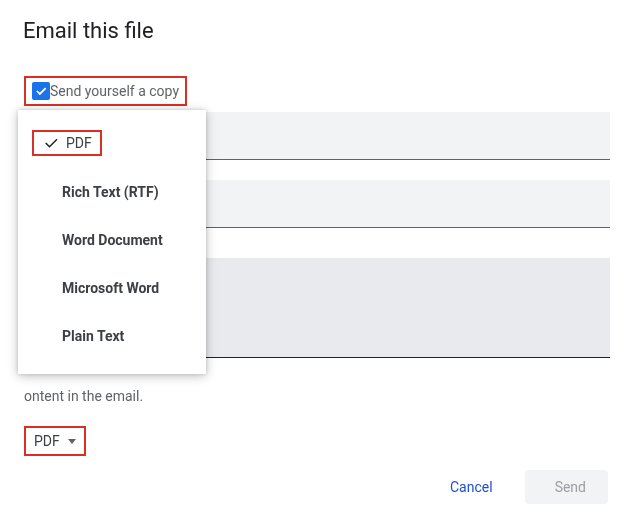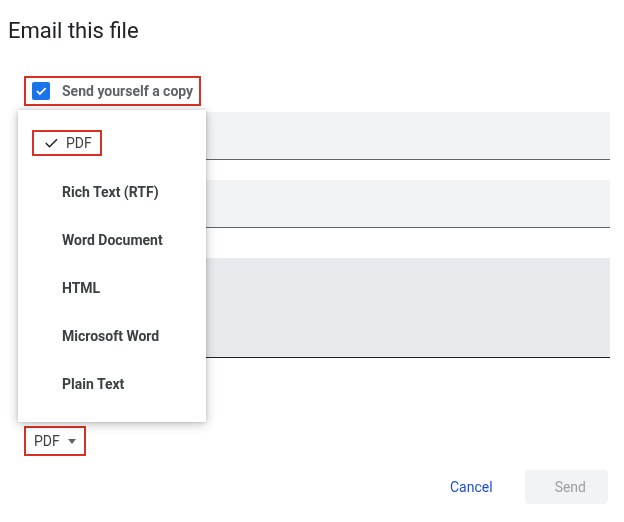--- a/index.html
+++ b/index.html
@@ -8,37 +8,35 @@
       width: 624px;
       height: 522px;
       background: #fff;
       position: relative;
       overflow: hidden;
     }
     .dialog-title {
       font-size: 22px;
       font-weight: 400;
       color: #202124;
-      padding: 18px 24px 14px 8px;
+      padding: 18px 24px 14px 23px;
     }
     .content-area {
       position: absolute;
       top: 62px;
       left: 0;
       right: 0;
     }
     .checkbox-row {
       display: inline-flex;
       align-items: center;
-      gap: 12px;
       margin-left: 24px;
       margin-top: 14px;
       padding: 4px 6px;
       border: 2px solid #d93025;
-      font-weight: bold;
     }
     .checkbox {
       width: 18px;
       height: 18px;
       background: #1a73e8;
       border-radius: 2px;
       display: flex;
       align-items: center;
       justify-content: center;
       cursor: pointer;
@@ -203,24 +201,20 @@
   <div class="dropdown-item">
     <span class="check-slot"></span>
     <span class="label-wrap">Rich Text (RTF)</span>
   </div>
   <div class="dropdown-item">
     <span class="check-slot"></span>
     <span class="label-wrap">Word Document</span>
   </div>
   <div class="dropdown-item">
     <span class="check-slot"></span>
-    <span class="label-wrap">HTML</span>
-  </div>
-  <div class="dropdown-item">
-    <span class="check-slot"></span>
     <span class="label-wrap">Microsoft Word</span>
   </div>
   <div class="dropdown-item">
     <span class="check-slot"></span>
     <span class="label-wrap">Plain Text</span>
   </div>
 </div>
 
 <div class="footer">
   <button class="btn btn-cancel">Cancel</button>

